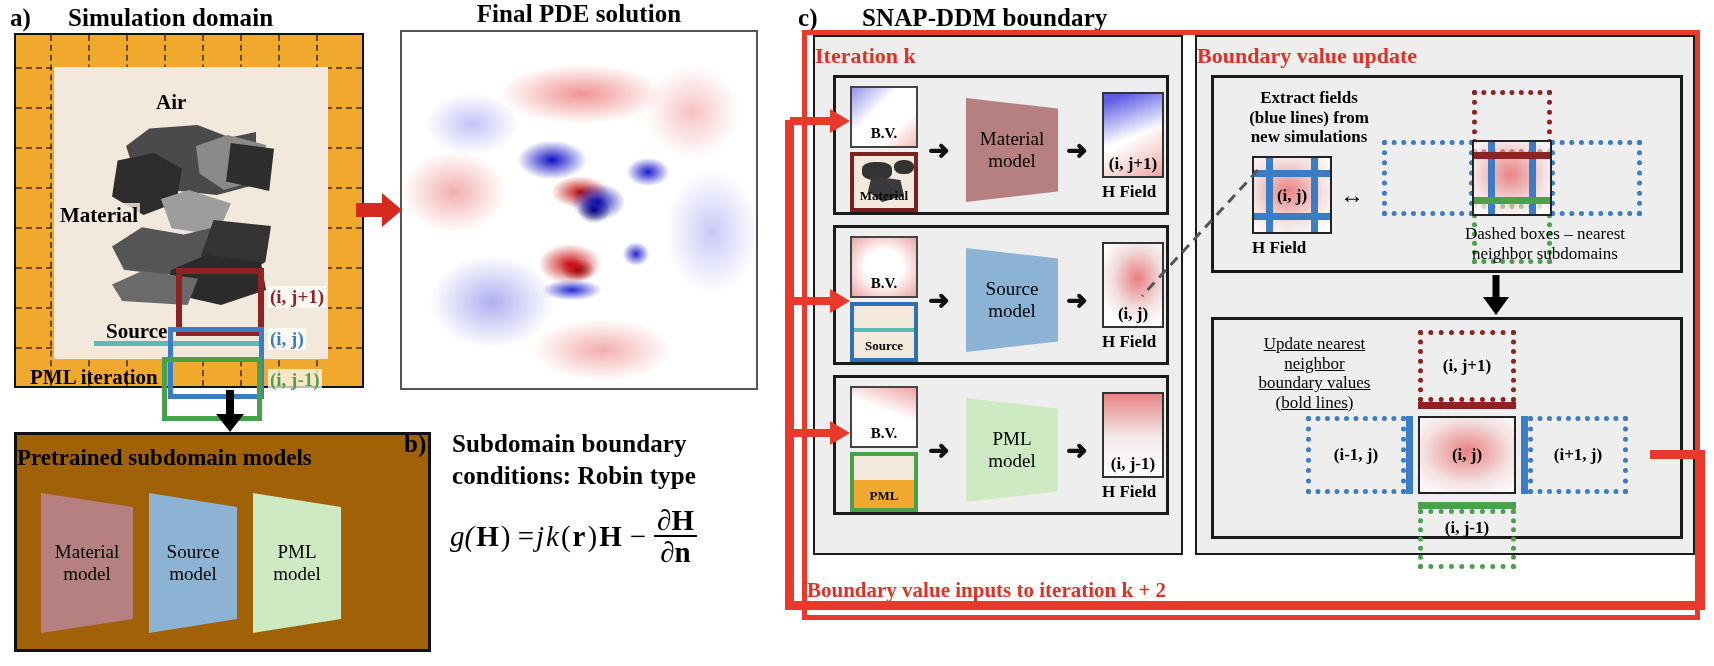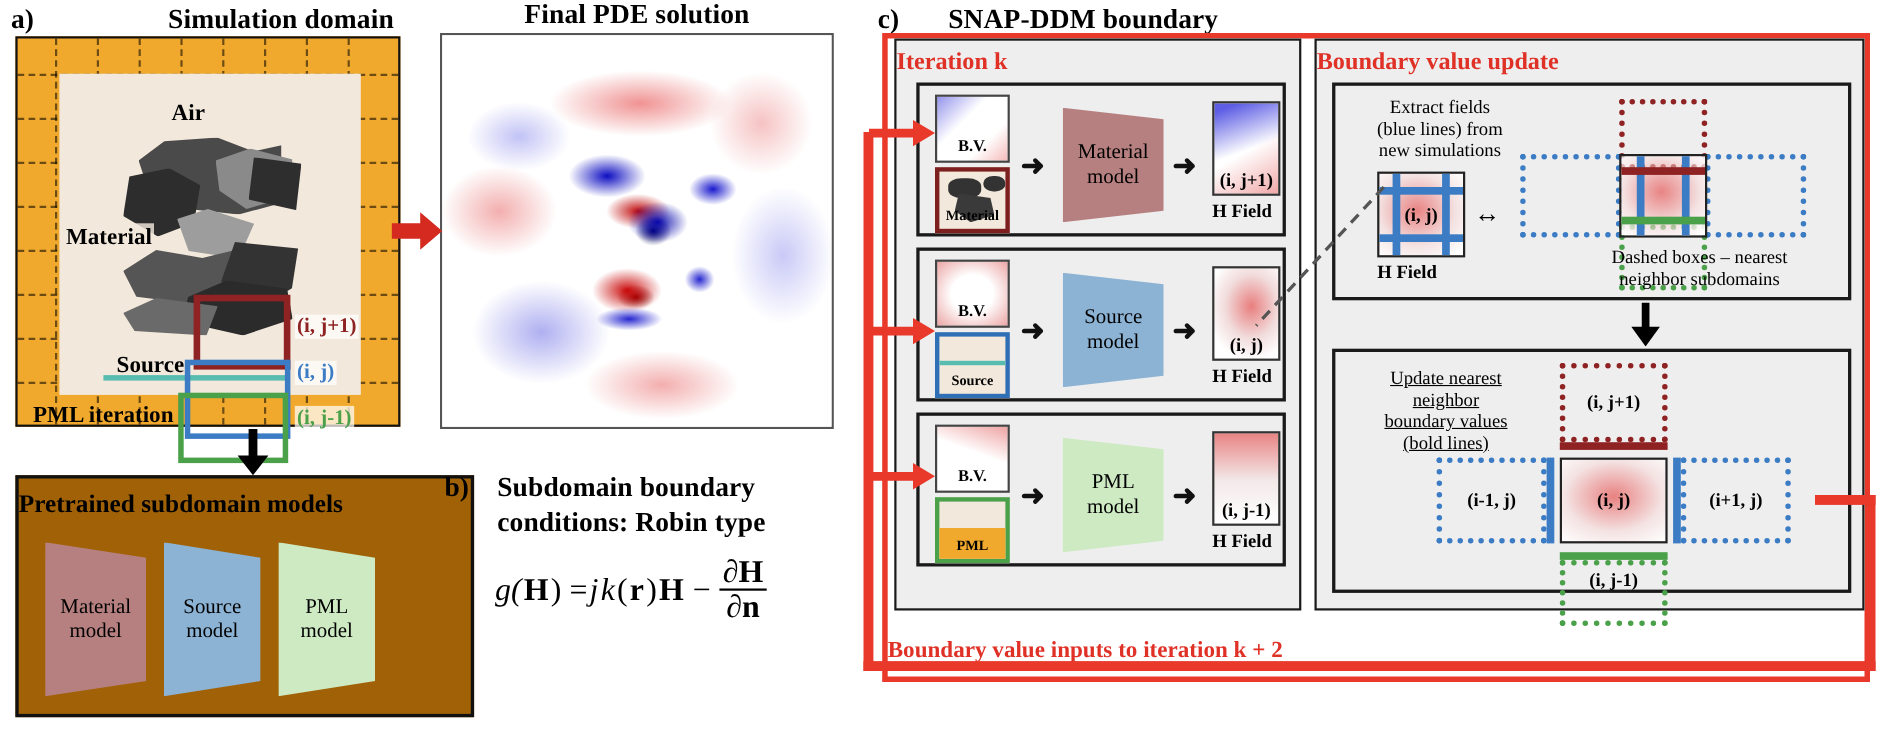--- a/index.html
+++ b/index.html
@@ -50,21 +50,21 @@
           font-weight:bold;font-size:17px;}
   .dashbox{position:absolute;box-sizing:border-box;display:flex;align-items:center;
            justify-content:center;font-weight:bold;font-size:17px;}
   .redline{position:absolute;background:#e8392b;}
   .smalltxt{position:absolute;font-size:17px;line-height:1.15;text-align:center;}
 </style>
 </head>
 <body>
 
 <div class="abs ttl" style="left:10px;top:4px;">a)</div>
-<div class="abs ttl" style="left:68px;top:4px;width:290px;text-align:right;">Simulation domain</div>
+<div class="abs ttl" style="left:68px;top:4px;width:290px;text-align:left;">Simulation domain</div>
 
 <div class="abs" id="sim-box">
   <div class="grid-lines">
     <div class="gl-v" style="left:34px;"></div>
       <div class="gl-v" style="left:72px;"></div>
     <div class="gl-v" style="left:110px;"></div>
       <div class="gl-v" style="left:148px;"></div>
     <div class="gl-v" style="left:186px;"></div>
       <div class="gl-v" style="left:224px;"></div>
     <div class="gl-v" style="left:262px;"></div>
@@ -271,21 +271,21 @@
         <div class="idx-in">(i, j-1)</div>
       </div>
       <div class="hfield-cap" style="left:266px;top:104px;width:62px;">H Field</div>
     </div>
   </div>
 
   <div class="c-panel" style="left:388px;top:0px;width:500px;height:520px;">
     <div class="ctr lbl-red" style="position:absolute;left:0;right:0;top:6px;font-size:22px;">Boundary value update</div>
 
     <div class="c-sub" style="left:14px;top:38px;width:472px;height:198px;">
-      <div class="smalltxt" style="left:10px;top:10px;width:170px;">
+      <div class="smalltxt" style="left:10px;top:10px;width:170px;font-weight:bold;">
         <span>Extract fields</span><br>
         <span>(blue lines) from</span><br>
         <span>new simulations</span>
       </div>
 
       <div class="sq" style="left:38px;top:78px;width:80px;height:78px;border:2px solid #222;
                   background:radial-gradient(ellipse 75% 70% at 45% 45%,rgba(232,120,120,.9) 0%,rgba(250,215,215,.5) 62%,#fff 100%);">
         <div class="abs" style="left:12px;top:0;bottom:0;width:7px;background:#3b7cc4;"></div>
         <div class="abs" style="right:12px;top:0;bottom:0;width:7px;background:#3b7cc4;"></div>
         <div class="abs" style="top:12px;left:0;right:0;height:7px;background:#3b7cc4;"></div>

